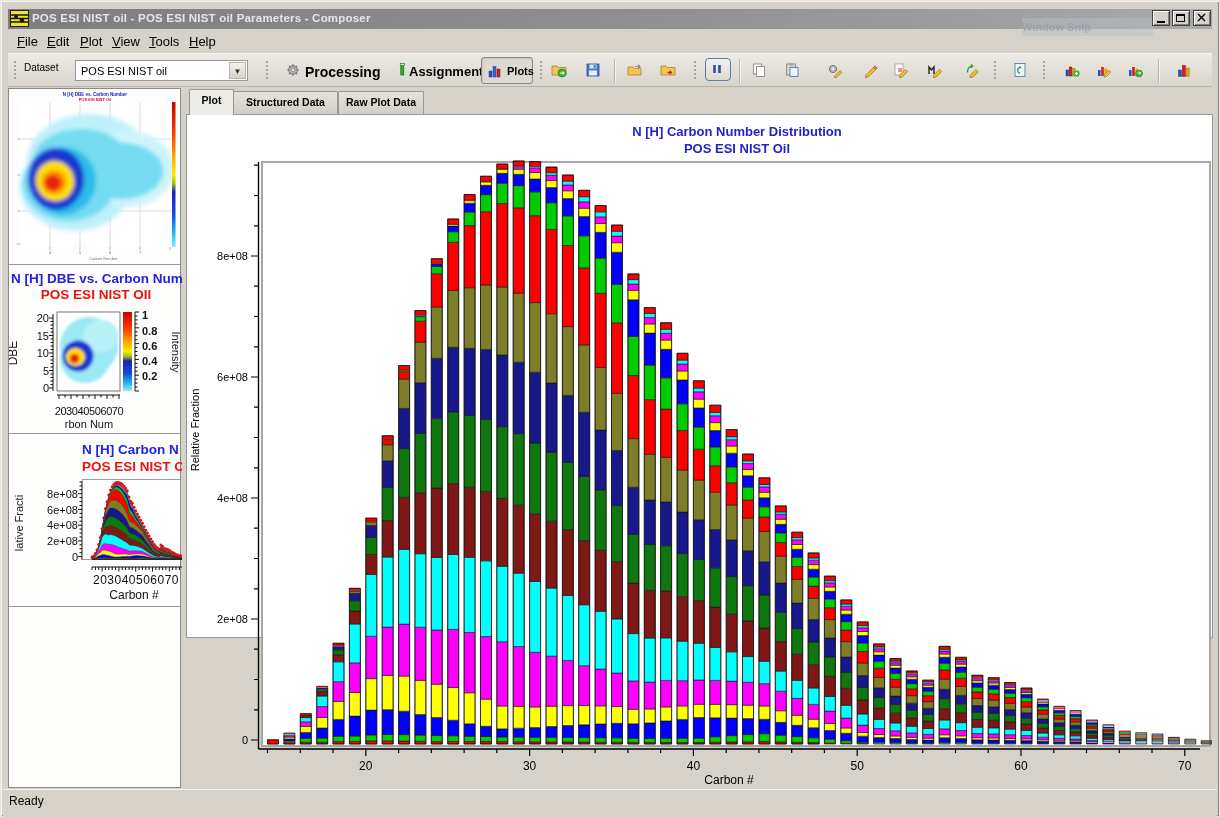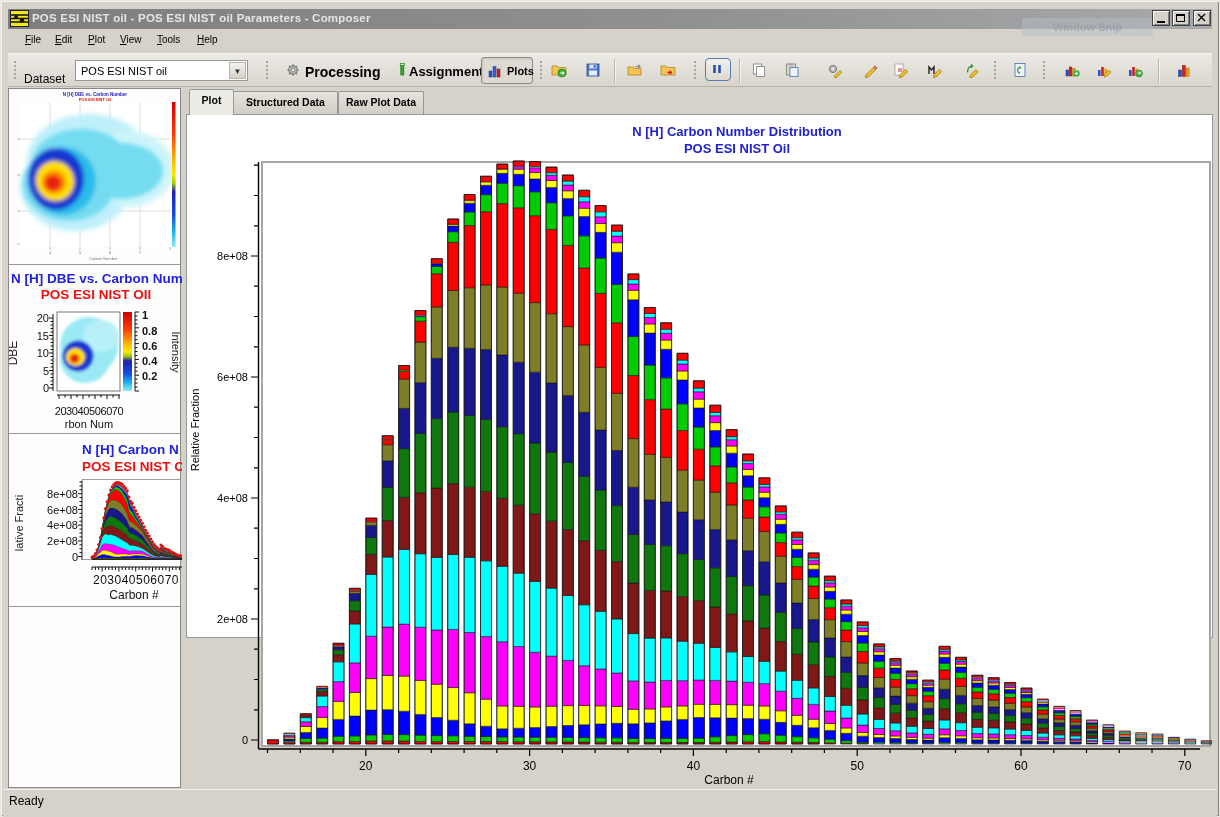--- a/index.html
+++ b/index.html
@@ -1,55 +1,55 @@
 <!DOCTYPE html>
 <html><head><meta charset="utf-8"><style>
 *{margin:0;padding:0;box-sizing:border-box}
 body{width:1220px;height:817px;font-family:"Liberation Sans",sans-serif;background:#d6d2ca;position:relative;overflow:hidden}
 .win{position:absolute;left:0;top:0;width:1220px;height:817px;background:#d6d2ca;border:1px solid #e8e6e0;box-shadow:inset 1px 1px 0 #f4f2ee, inset -1px -1px 0 #8a867c}
 .titlebar{position:absolute;left:8px;top:9px;width:1204px;height:20px;background:linear-gradient(90deg,#7e7e7e,#909090 55%,#a7a9ac);color:#e6e6e6;font-weight:bold;font-size:11.5px}
-.menubar{position:absolute;left:16px;top:31px;width:1204px;height:21px;font-size:10px;color:#000}
+.menubar{position:absolute;left:8px;top:31px;width:1204px;height:21px;font-size:13px;color:#000}
 .menubar span{position:absolute;top:3px}
 .toolbar{position:absolute;left:8px;top:53px;width:1204px;height:34px;background:linear-gradient(#eceae5,#d9d5cd);border-top:1px solid #f6f4f0;border-bottom:1px solid #b8b4aa}
 .sidebar{position:absolute;left:8px;top:88px;width:173px;height:700px;background:#fdfdfc;border:1px solid #8a8a8a}
 .tabpane{position:absolute;left:186px;top:114px;width:1027px;height:524px;background:#fff;border:1px solid #919b9c}
 .tab{position:absolute;font-size:10.5px;font-weight:bold;color:#000;text-align:center;border:1px solid #919b9c;border-bottom:none;border-radius:2px 2px 0 0;background:linear-gradient(#e6e3dc,#d2cec5);padding-top:4px}
 .statusbar{position:absolute;left:3px;top:789px;width:1214px;height:34px;background:#d6d2ca;border-top:1px solid #f4f2ee;font-size:12px}
 u{text-decoration:underline}
 </style></head><body>
 <div class="win"></div>
 <div class="titlebar">
     <div style="position:absolute;left:2px;top:1px;width:19px;height:17px;background:#f0e818;border:1px solid #222"><svg width="17" height="15" viewBox="0 0 17 15" xmlns="http://www.w3.org/2000/svg">
         <path d="M0 4h17M0 7.5h17M0 11h17" stroke="#111" stroke-width="1.6"></path>
         <circle cx="5" cy="5.7" r="2" fill="#111"></circle>
         <circle cx="11" cy="9.3" r="2.2" fill="#111"></circle>
       </svg></div>
     <span style="position:absolute;left:24px;top:3px;letter-spacing:0.2px">POS ESI NIST oil - POS ESI NIST oil Parameters - Composer</span>
-    <div style="position:absolute;left:1014px;top:9px;width:131px;height:18px;background:rgba(185,191,199,0.45);color:rgba(142,152,164,0.6);font-size:11px;text-align:center;line-height:18px;font-weight:bold">Window Snip</div>
+    <div style="position:absolute;left:1014px;top:9px;width:131px;height:18px;background:rgba(185,191,199,0.45);color:rgba(142,152,164,0.6);font-size:11px;text-align:left;line-height:18px;font-weight:bold">Window Snip</div>
   </div>
 <div style="position:absolute;left:1152px;top:10px;width:18px;height:16px;background:#d6d2ca;border:1px solid #404040;box-shadow:inset 1px 1px 0 #fff, inset -1px -1px 0 #808080;font-size:11px;font-weight:bold;color:#000;text-align:center;line-height:14px">
     <span style="position:absolute;left:4px;top:10px;width:8px;height:2px;background:#000"></span>
   </div>
 <div style="position:absolute;left:1172px;top:10px;width:18px;height:16px;background:#d6d2ca;border:1px solid #404040;box-shadow:inset 1px 1px 0 #fff, inset -1px -1px 0 #808080;font-size:11px;font-weight:bold;color:#000;text-align:center;line-height:14px">
     <span style="position:absolute;left:3px;top:3px;width:9px;height:8px;border:1px solid #000;border-top:2px solid #000"></span>
   </div>
 <div style="position:absolute;left:1193px;top:10px;width:18px;height:16px;background:#d6d2ca;border:1px solid #404040;box-shadow:inset 1px 1px 0 #fff, inset -1px -1px 0 #808080;font-size:11px;font-weight:bold;color:#000;text-align:center;line-height:14px"><svg width="16" height="14" viewBox="0 0 16 14" xmlns="http://www.w3.org/2000/svg">
       <path d="M4 3l7 7M11 3l-7 7" stroke="#000" stroke-width="1.3"></path>
     </svg></div>
 <div class="menubar">
     <span style="left:9px"><u>F</u>ile</span>
     <span style="left:39px"><u>E</u>dit</span>
     <span style="left:72px"><u>P</u>lot</span>
     <span style="left:104px"><u>V</u>iew</span>
     <span style="left:141px"><u>T</u>ools</span>
     <span style="left:181px"><u>H</u>elp</span>
   </div>
 <div class="toolbar">
     <div style="position:absolute;left:6px;top:7px;width:2px;height:20px;background-image:repeating-linear-gradient(#a8a49a 0 2px,transparent 2px 4px)"></div>
-    <span style="position:absolute;left:16px;top:18px;font-size:12px">Dataset</span>
+    <span style="position:absolute;left:16px;top:8px;font-size:10px">Dataset</span>
     <div style="position:absolute;left:67px;top:6px;width:173px;height:21px;background:#fff;border:1px solid #9a9a94;font-size:11px">
       <span style="position:absolute;left:5px;top:4px">POS ESI NIST oil</span>
       <div style="position:absolute;right:1px;top:1px;width:17px;height:17px;background:linear-gradient(#f4f2ee,#d6d2ca);border:1px solid #b8b4aa;text-align:center;font-size:8px;line-height:17px;color:#333">▼</div>
     </div>
     <div style="position:absolute;left:258px;top:7px;width:2px;height:20px;background-image:repeating-linear-gradient(#a8a49a 0 2px,transparent 2px 4px)"></div>
     <div style="position:absolute;left:277px;top:8px;width:16px;height:16px"><svg width="16" height="16" viewBox="0 0 16 16" xmlns="http://www.w3.org/2000/svg">
         <circle cx="8" cy="8" r="4.4" fill="#b0b0b0" stroke="#707070" stroke-width="0.8"></circle>
         <circle cx="8" cy="8" r="1.8" fill="#e6e6e6" stroke="#707070" stroke-width="0.6"></circle>
         <path d="M8 2.2v2M8 11.8v2M2.2 8h2M11.8 8h2M3.9 3.9l1.4 1.4M10.7 10.7l1.4 1.4M12.1 3.9l-1.4 1.4M5.3 10.7l-1.4 1.4" stroke="#707070" stroke-width="1.2"></path>
       </svg></div>

